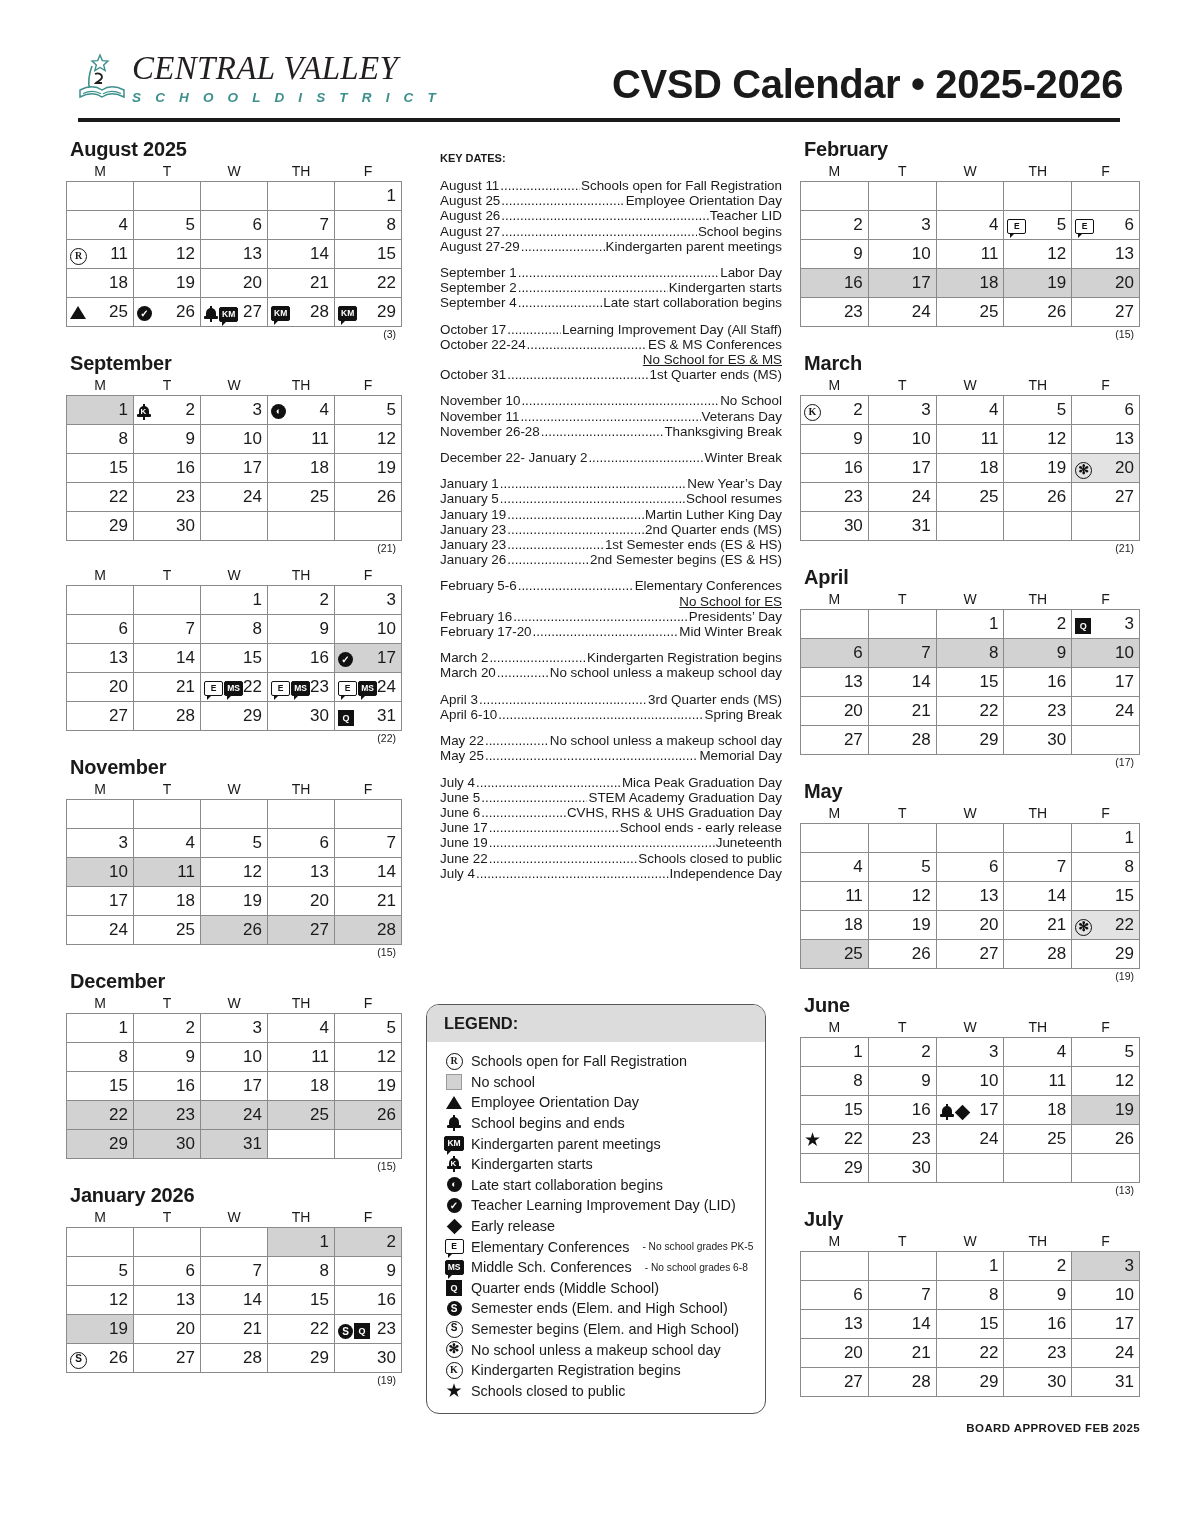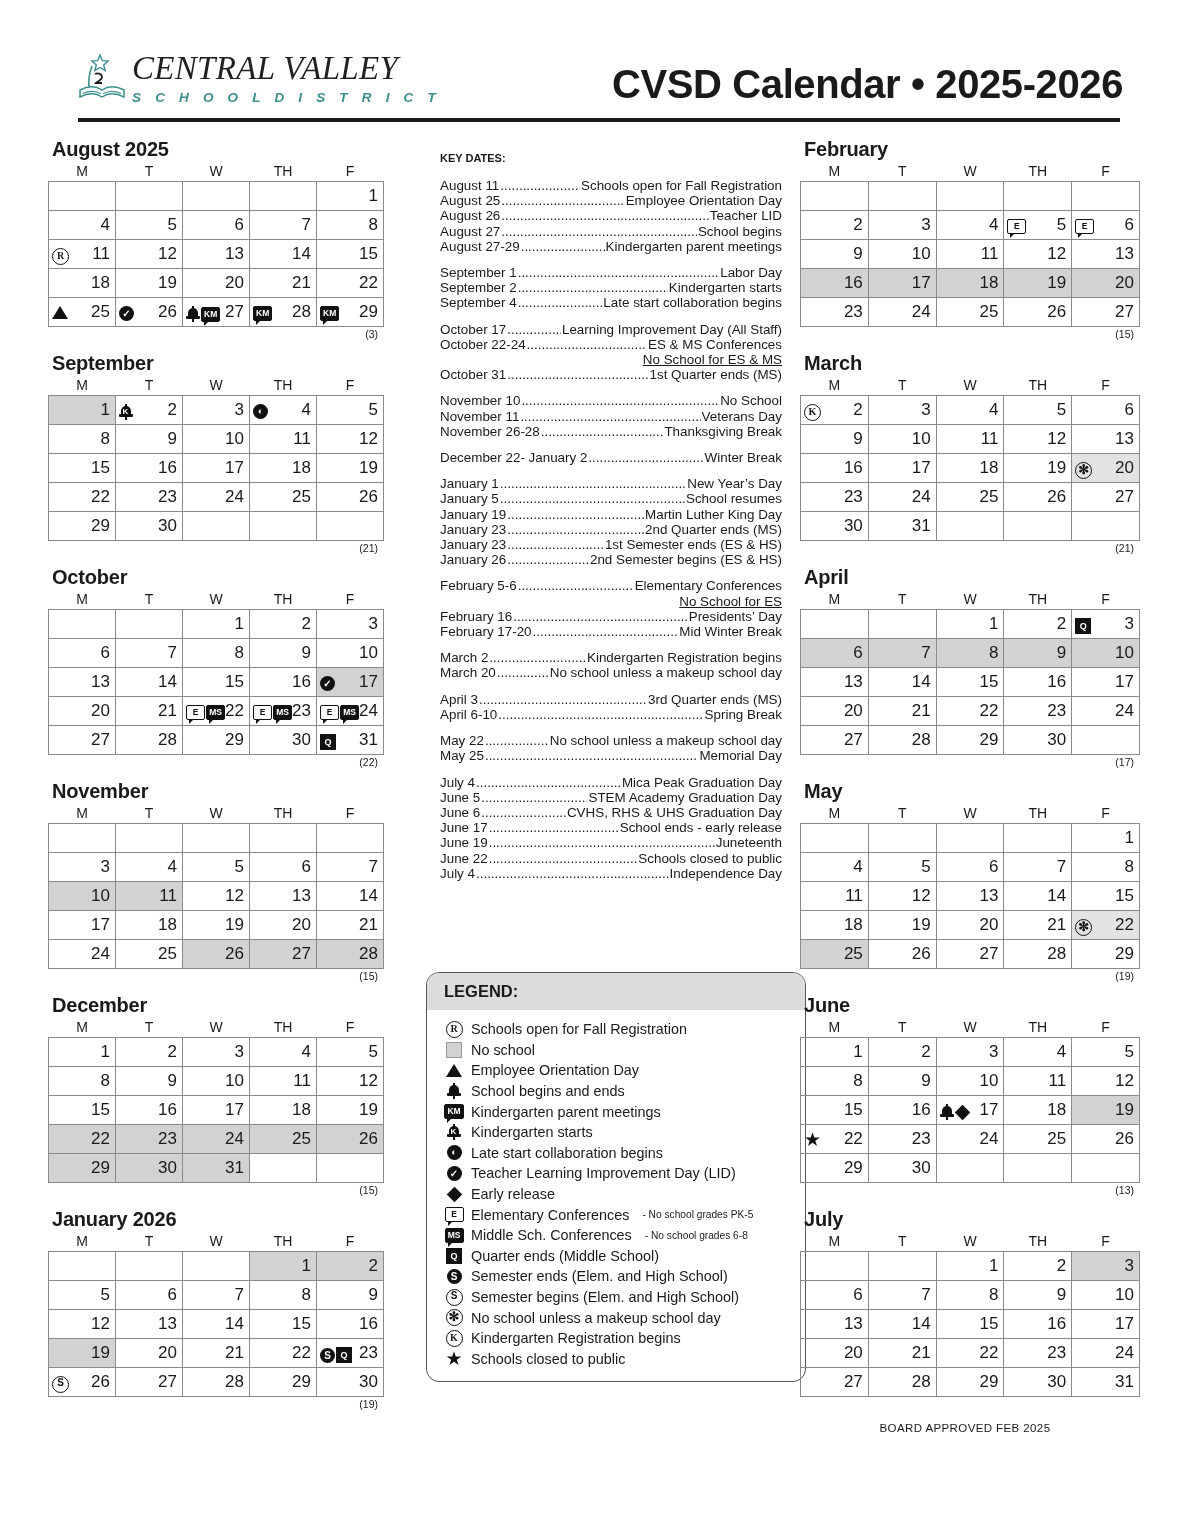--- a/index.html
+++ b/index.html
@@ -32,21 +32,21 @@
     position:absolute;right:72px;top:62px;
     font-size:40px;font-weight:bold;letter-spacing:-0.4px;
     color:#1a1a1a;white-space:nowrap;
   }
   .header-rule{
     position:absolute;left:78px;top:118px;width:1042px;height:4px;background:#1a1a1a;
   }
 
   
   .col{position:absolute;top:138px;}
-  .col-left{left:48px;width:336px;}
+  .col-left{left:66px;width:336px;}
   .col-mid{left:432px;width:350px;}
   .col-right{left:800px;width:340px;}
 
   
   .month{margin-bottom:12px;position:relative;}
   .month-name{
     font-size:20px;font-weight:bold;color:#1a1a1a;
     margin:0 0 1px 4px;letter-spacing:-0.2px;
   }
   table.cal{border-collapse:collapse;width:100%;table-layout:fixed;}
@@ -169,37 +169,37 @@
     flex:1 1 auto;overflow:hidden;
     margin:0 1px;
     font-size:13.4px;letter-spacing:0px;color:#1a1a1a;
   }
   .kd-right{flex:0 0 auto;}
   .kd-row.cont{justify-content:flex-end;text-decoration:underline;}
   .kd-gap{height:11px;}
 
   
   .legend{
-    position:absolute;left:-6px;top:834px;width:380px;
+    position:absolute;left:-6px;top:866px;width:340px;
     border:1.6px solid #555;border-radius:13px;background:#fff;
     box-sizing:border-box;overflow:hidden;
   }
   .legend-head{
     background:#dcdcdc;padding:9px 0 9px 17px;
     font-size:16.5px;font-weight:bold;color:#1a1a1a;
   }
   .legend-body{padding:9px 10px 12px 14px;}
   .lg-row{display:flex;align-items:center;height:20.6px;}
   .lg-ic{width:26px;display:flex;justify-content:center;align-items:center;flex:0 0 26px;}
   .lg-tx{font-size:14.4px;color:#1a1a1a;margin-left:4px;white-space:nowrap;}
   .lg-sub{font-size:10.2px;color:#1a1a1a;margin-left:13px;}
 
   .board-note{
-    text-align:center;font-size:11.5px;font-weight:normal;letter-spacing:.4px;
-    color:#1a1a1a;margin-top:3px;margin-right:10px;
+    text-align:right;font-size:11.5px;font-weight:bold;letter-spacing:.4px;
+    color:#1a1a1a;margin-top:3px;margin-right:0;
   }
 </style>
 </head>
 <body>
 
 <div class="header">
   <div class="logo-wrap">
     <div class="logo-mark">
       <svg width="48" height="52" viewBox="0 0 48 52" aria-hidden="true">
         <path d="M22 3 L24.3 8.6 L30 9 L25.7 12.9 L27.1 18.6 L22 15.5 L16.9 18.6 L18.3 12.9 L14 9 L19.7 8.6 Z" fill="none" stroke="#3c8f8c" stroke-width="1.4"></path>
@@ -344,21 +344,20 @@
             <td><span class="daynum">30</span></td>
             <td class="empty">&nbsp;</td>
             <td class="empty">&nbsp;</td>
             <td class="empty">&nbsp;</td>
           </tr>
         </tbody>
       </table>
       <div class="count">(21)</div>
     </div>
     <div class="month">
-      <div class="month-name">October</div>
       <table class="cal">
         <thead>
           <tr>
             <th>M</th>
             <th>T</th>
             <th>W</th>
             <th>TH</th>
             <th>F</th>
           </tr>
         </thead>

